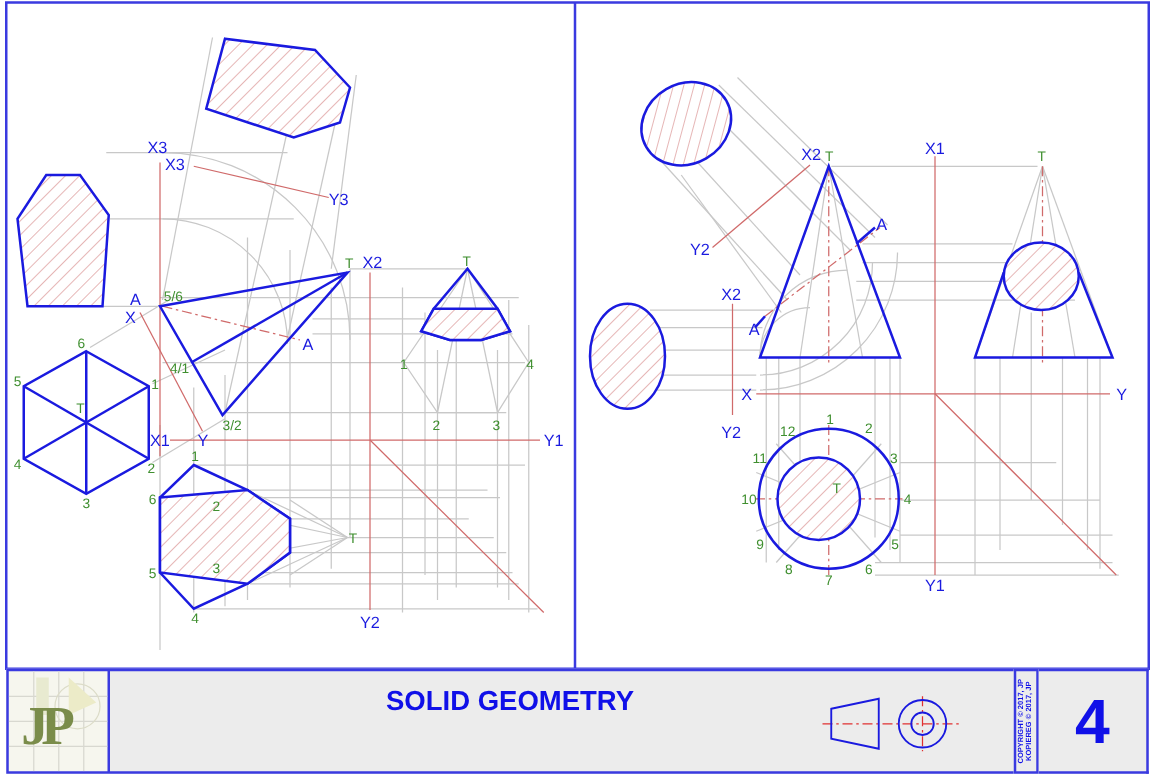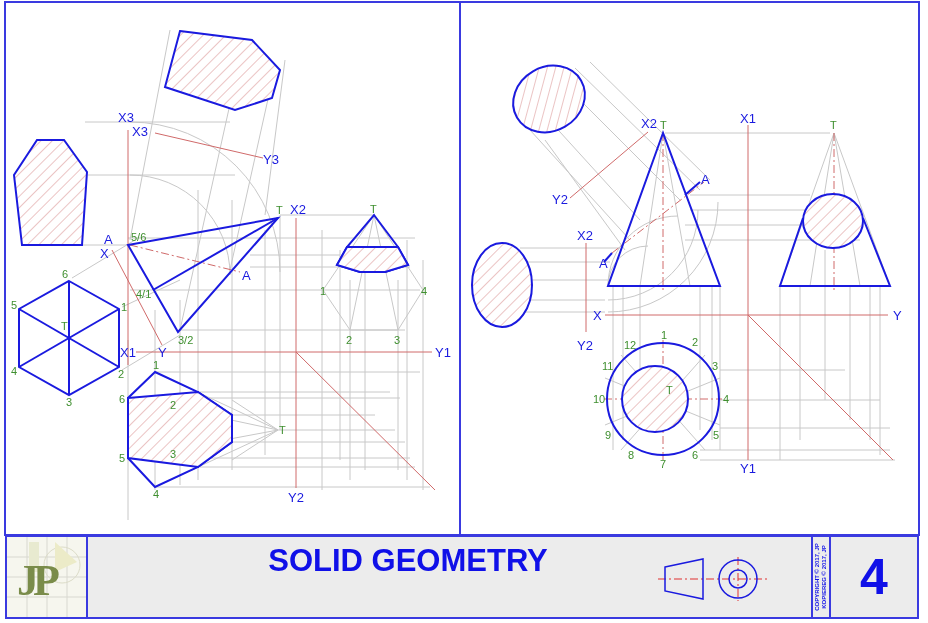--- a/index.html
+++ b/index.html
@@ -8,21 +8,21 @@
   .lbl-b{fill:#1a1adf;font-family:"Liberation Sans",sans-serif;font-size:13px;}
   .lbl-g{fill:#3f8f2f;font-family:"Liberation Sans",sans-serif;font-size:11px;}
   .thin{stroke:#c8c8c8;stroke-width:1;fill:none;}
   .axis{stroke:#d06a6a;stroke-width:1;fill:none;}
   .dash{stroke:#d06a6a;stroke-width:1;fill:none;stroke-dasharray:8 3 2 3;}
   .obj{stroke:#1a1adf;stroke-width:2;fill:none;}
   .objh{stroke:#1a1adf;stroke-width:2;fill:url(#hatch);}
   .title-block{position:absolute;left:5px;top:535px;width:914px;height:96px;}
   .tb-logo{position:absolute;left:0;top:0;width:83px;height:84px;border:2px solid #3a3ae0;box-sizing:border-box;background:#f6f6ee;}
   .tb-main{position:absolute;left:83px;top:0;width:723px;height:84px;background:#ececec;border-top:2px solid #3a3ae0;border-bottom:2px solid #3a3ae0;box-sizing:border-box;}
-  .tb-title{position:absolute;left:150px;top:6px;width:340px;text-align:center;color:#1010e8;font-weight:bold;font-size:31px;line-height:36px;font-family:"Liberation Sans",sans-serif;}
+  .tb-title{position:absolute;left:150px;top:6px;width:340px;text-align:center;color:#1010e8;font-weight:bold;font-size:22px;line-height:36px;font-family:"Liberation Sans",sans-serif;}
   .tb-copy{position:absolute;left:806px;top:0;width:20px;height:84px;border:2px solid #3a3ae0;box-sizing:border-box;background:#ececec;}
   .tb-copy span{position:absolute;left:50%;top:50%;transform:translate(-50%,-50%) rotate(-90deg);white-space:nowrap;font-size:6px;font-weight:bold;color:#1010e8;line-height:7px;text-align:center;font-family:"Liberation Sans",sans-serif;}
   .tb-num{position:absolute;left:826px;top:0;width:88px;height:84px;border:2px solid #3a3ae0;border-left:none;box-sizing:border-box;background:#ececec;color:#1010e8;font-weight:bold;font-size:50px;text-align:center;line-height:80px;font-family:"Liberation Sans",sans-serif;}
   .logo-txt{position:absolute;left:10px;top:18px;font-family:"Liberation Serif",serif;font-weight:bold;font-size:44px;color:#7a8c4a;letter-spacing:-6px;}
 </style>
 </head>
 <body>
 
 <svg width="928" height="623" viewBox="0 0 928 623">
   <defs>

